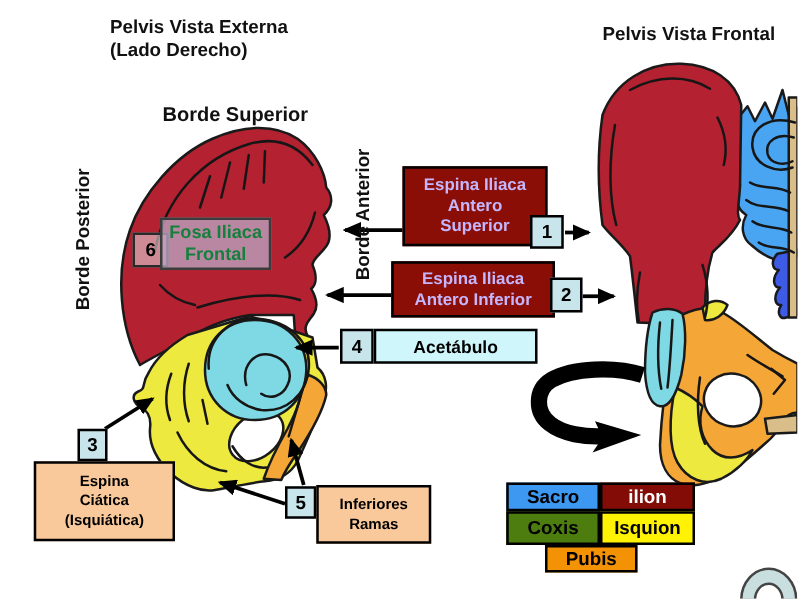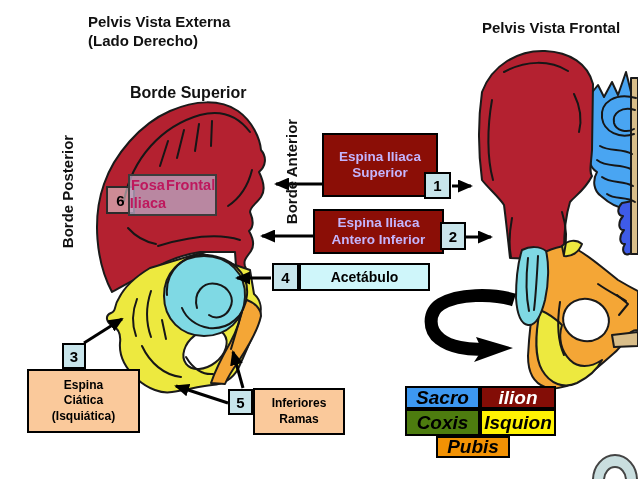--- a/index.html
+++ b/index.html
@@ -11,27 +11,27 @@
   .vert{position:absolute;font-size:15px;white-space:nowrap;transform:rotate(-90deg);
         transform-origin:center;text-align:center;}
   .maroon-box{position:absolute;border:2px solid #000;color:#c4b5fd;text-align:center;
         display:flex;flex-direction:column;justify-content:center;font-size:13.5px;line-height:1.22;}
   .numbox{position:absolute;border:2px solid #000;display:flex;align-items:center;
         justify-content:center;font-size:15px;color:#000;}
   .peach-box{position:absolute;border:2px solid #000;color:#000;text-align:center;
         display:flex;flex-direction:column;justify-content:center;font-size:12px;line-height:1.3;}
   .cyanlabel-box{position:absolute;border:2px solid #000;color:#000;text-align:center;
         display:flex;align-items:center;justify-content:center;font-size:14px;}
-  .fosa-box{position:absolute;border:2px solid #3c3c3c;color:#be185d;text-align:center;
-        display:flex;flex-direction:row;justify-content:center;font-size:14.5px;line-height:1.25;
+  .fosa-box{position:absolute;border:2px solid #3c3c3c;color:#15803d;text-align:center;
+        display:flex;flex-direction:column;justify-content:center;font-size:14.5px;line-height:1.25;
         background:rgba(186,164,194,0.78);}
   .fosa-num{position:absolute;border:2px solid #2a2a2a;color:#000;display:flex;align-items:center;
         justify-content:center;font-size:15px;background:rgba(222,205,212,0.62);}
   .legend-box{position:absolute;border:2px solid #000;display:flex;align-items:center;
-        justify-content:center;font-size:19px;color:#000;font-style:italic;}
+        justify-content:center;font-size:15px;color:#000;}
 </style>
 </head>
 <body>
 
 <div class="canvas">
 
   <svg width="638" height="479" viewBox="0 0 638 479">
     <defs>
       <marker id="ah" markerUnits="userSpaceOnUse" markerWidth="15" markerHeight="13" refX="13" refY="6.5" orient="auto">
         <path d="M0,0 L15,6.5 L0,13 Z" fill="#000"></path>
@@ -163,20 +163,21 @@
   <div class="vert" style="left:233px;top:163px;width:116px;">Borde Anterior</div>
 
   <div class="fosa-num" style="left:106px;top:186px;width:25px;height:24px;">6</div>
   <div class="fosa-box" style="left:128px;top:174px;width:85px;height:38px;">
     <div>Fosa Iliaca</div>
     <div>Frontal</div>
   </div>
 
   <div class="maroon-box" style="left: 322px; top: 133px; width: 112px; height: 60px; background-color: rgb(139, 14, 6);">
     <div>Espina Iliaca</div>
+    <div>Antero</div>
     <div>Superior</div>
   </div>
   <div class="numbox" style="left: 424px; top: 172px; width: 23px; height: 23px; background-color: rgb(200, 229, 235);">1</div>
 
   <div class="maroon-box" style="left: 313px; top: 209px; width: 127px; height: 41px; background-color: rgb(139, 14, 6);">
     <div>Espina Iliaca</div>
     <div>Antero Inferior</div>
   </div>
   <div class="numbox" style="left: 440px; top: 222px; width: 22px; height: 24px; background-color: rgb(200, 229, 235);">2</div>
 

